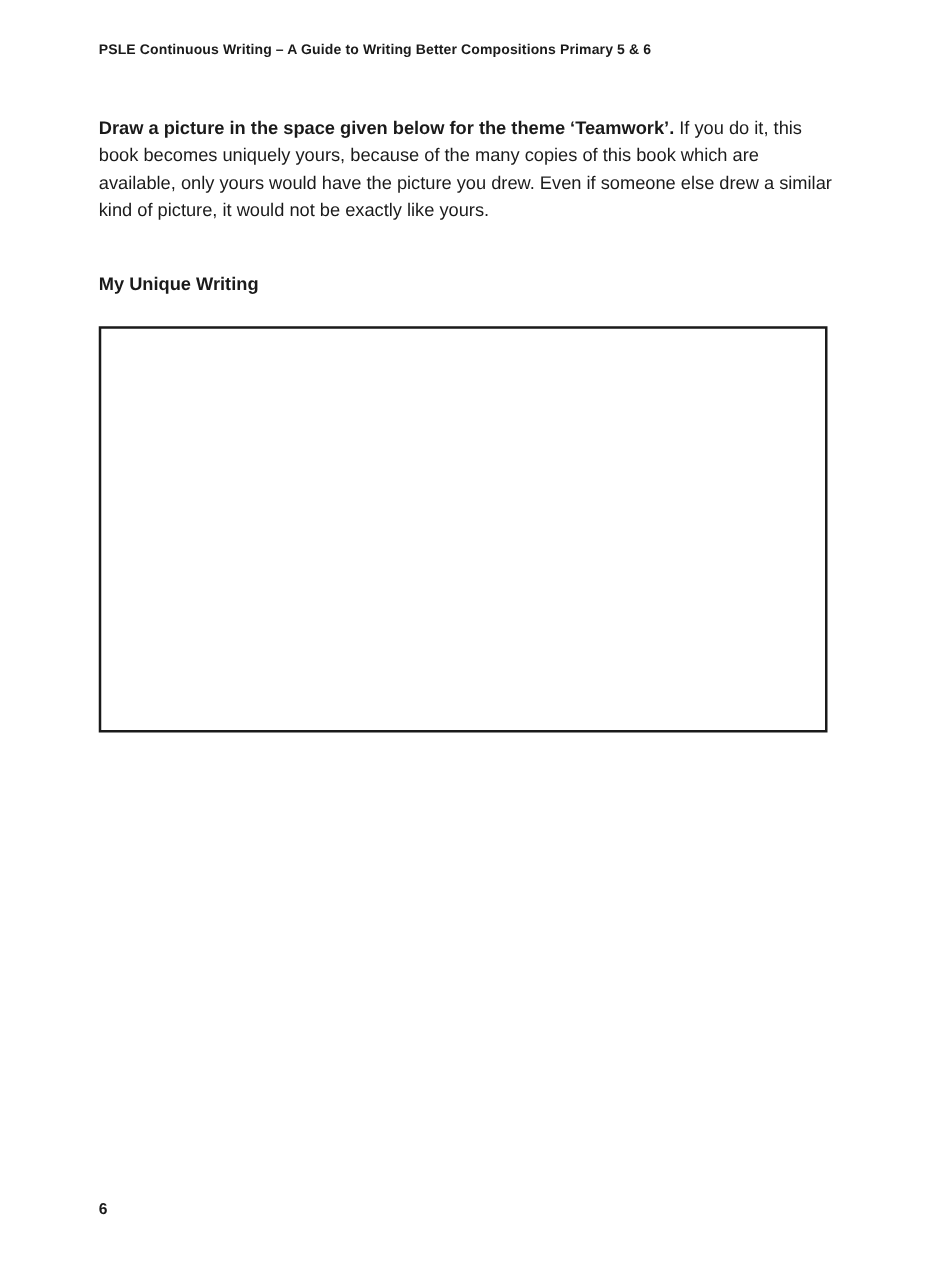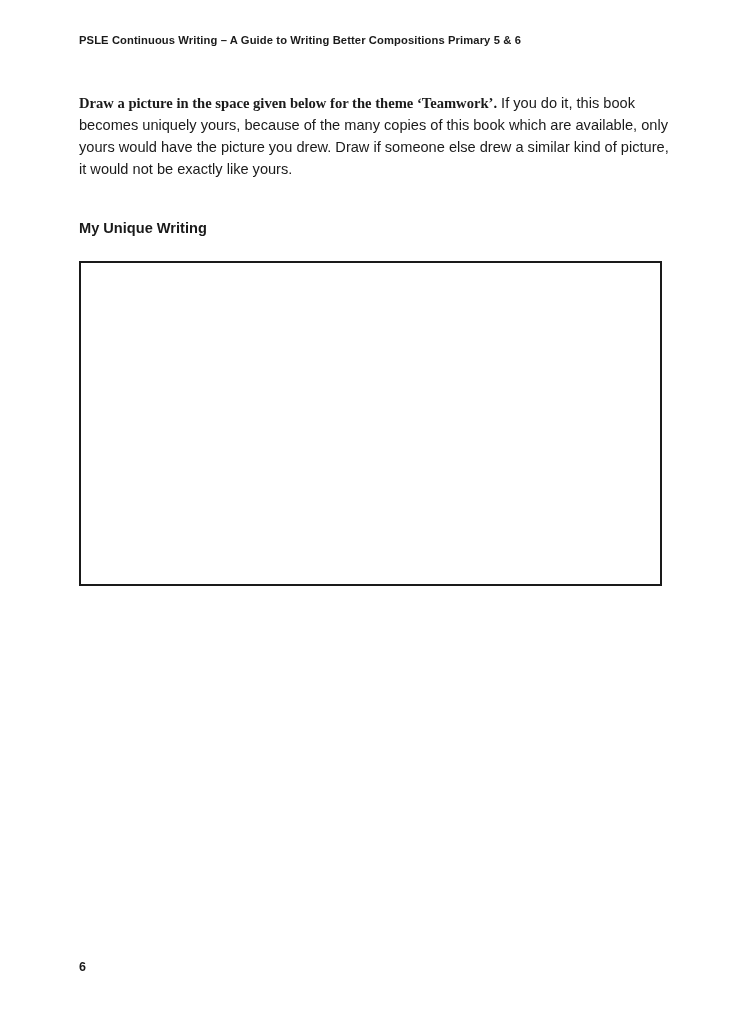--- a/index.html
+++ b/index.html
@@ -38,21 +38,20 @@
     left: 79px;
     top: 93px;
     width: 592px;
     font-size: 14.6px;
     line-height: 1.5;
     color: #1a1a1a;
     text-align: left;
   }
   .body-paragraph .lead {
     font-weight: bold;
-    font-family: Liberation Serif, serif;
   }
   .section-title {
     position: absolute;
     left: 79px;
     top: 220px;
     font-size: 14.6px;
     font-weight: bold;
     color: #1a1a1a;
   }
   .drawing-box {
@@ -75,21 +74,21 @@
   }
 </style>
 </head>
 <body>
 
 <div class="page">
 
   <div class="header">PSLE Continuous Writing – A Guide to Writing Better Compositions Primary 5 &amp; 6</div>
 
   <div class="body-paragraph">
-    <span class="lead">Draw a picture in the space given below for the theme ‘Teamwork’.</span><span> If you do it, this book becomes uniquely yours, because of the many copies of this book which are available, only yours would have the picture you drew. Draw if someone else drew a similar kind of picture, it would not be exactly like yours.</span>
+    <span class="lead">Draw a picture in the space given below for the theme ‘Teamwork’.</span><span> If you do it, this book becomes uniquely yours, because of the many copies of this book which are available, only yours would have the picture you drew. Even if someone else drew a similar kind of picture, it would not be exactly like yours.</span>
   </div>
 
   <div class="section-title">My Unique Writing</div>
 
   <div class="drawing-box"></div>
 
   <div class="page-number">6</div>
 
 </div>
 

